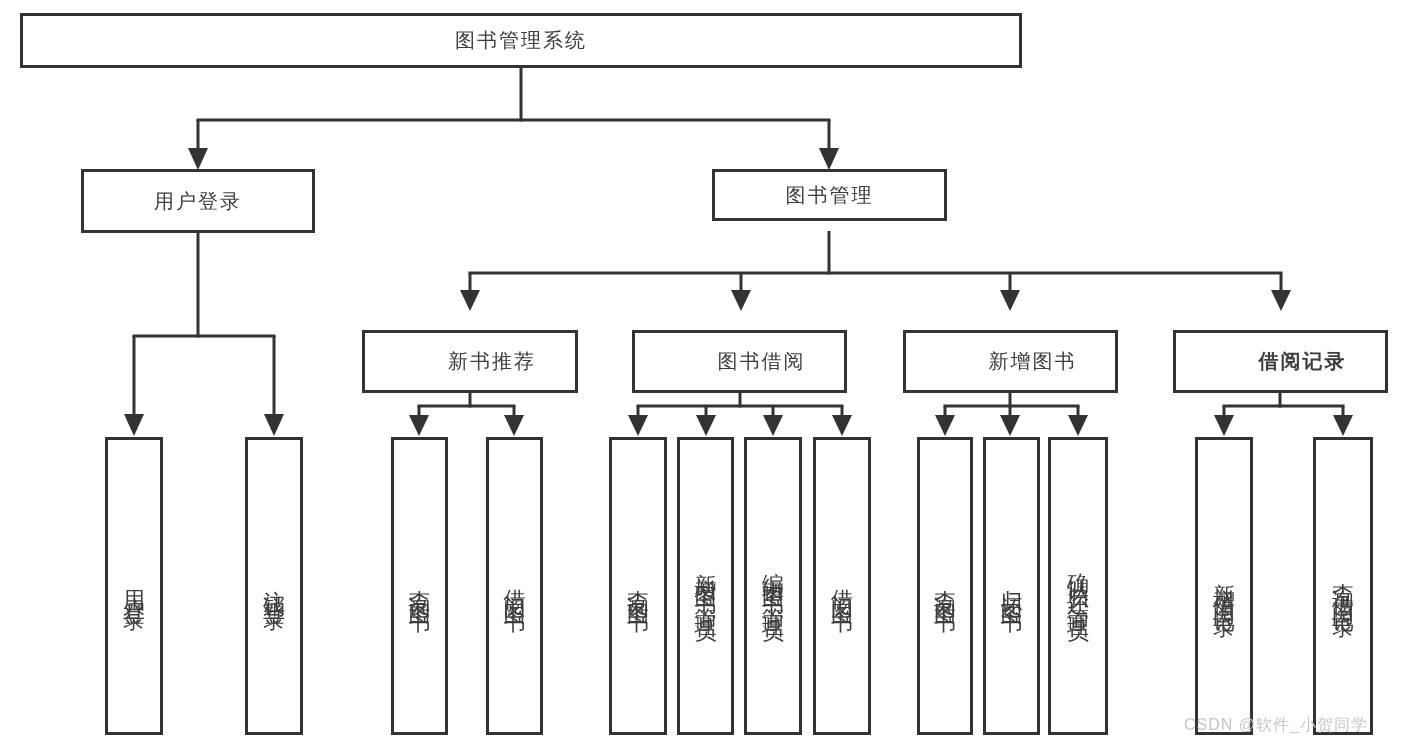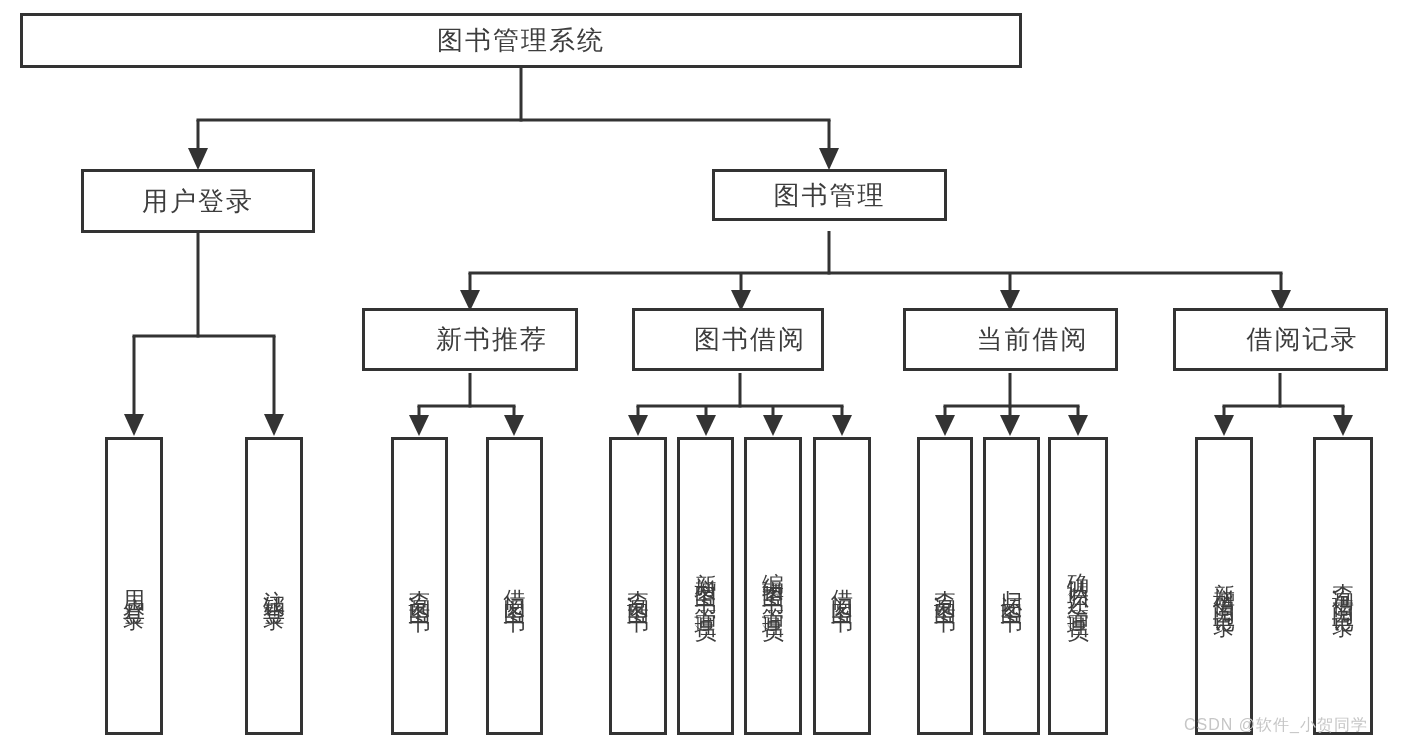--- a/index.html
+++ b/index.html
@@ -22,21 +22,21 @@
   .box {
     position: absolute;
     box-sizing: border-box;
     background: #ffffff;
     border: 3px solid var(--line, #333333);
     display: flex;
     align-items: center;
     justify-content: center;
   }
   .h-label {
-    font-size: 26px;
+    font-size: 20px;
     letter-spacing: 2px;
     white-space: nowrap;
   }
   .v-label {
     writing-mode: vertical-rl;
     font-size: 22px;
     letter-spacing: 7px;
     line-height: 1;
     white-space: nowrap;
   }
@@ -47,25 +47,25 @@
     font-size: 16px;
     letter-spacing: 1px;
     color: var(--watermark, #c6c6c6);
     white-space: nowrap;
     z-index: 5;
   }
   
   .n-root            { left: 20px;   top: 13px;  width: 1002px; height: 55px; }
   .n-user-login      { left: 81px;   top: 169px; width: 234px;  height: 64px; }
   .n-book-mgmt       { left: 712px;  top: 169px; width: 235px;  height: 52px; }
-  .n-l3              { top: 308px; height: 63px; padding-left: 44px; }
+  .n-l3              { top: 330px; height: 63px; padding-left: 44px; }
   .n-new-book        { left: 362px;  width: 216px; }
-  .n-book-borrow     { left: 632px;  width: 192px; }
+  .n-book-borrow     { left: 632px;  width: 215px; }
   .n-current-borrow  { left: 903px;  width: 215px; }
-  .n-borrow-records  { left: 1173px; width: 215px; }
+  .n-borrow-records  { left: 1173px; width: 215px; font-weight: bold; }
   .n-leaf            { top: 437px; height: 298px; }
   .lf-user-login     { left: 105px;  width: 58px; }
   .lf-logout         { left: 245px;  width: 58px; }
   .lf-nb-query       { left: 391px;  width: 57px; }
   .lf-nb-borrow      { left: 486px;  width: 57px; }
   .lf-bb-query       { left: 609px;  width: 58px; }
   .lf-bb-add         { left: 677px;  width: 57px; }
   .lf-bb-edit        { left: 744px;  width: 58px; }
   .lf-bb-borrow      { left: 813px;  width: 58px; }
   .lf-cb-query       { left: 917px;  width: 56px; }
@@ -166,21 +166,21 @@
     <span class="h-label">图书管理</span>
   </div>
 
   <div class="box n-l3 n-new-book">
     <span class="h-label">新书推荐</span>
   </div>
   <div class="box n-l3 n-book-borrow">
     <span class="h-label">图书借阅</span>
   </div>
   <div class="box n-l3 n-current-borrow">
-    <span class="h-label">当前借阅</span>
+    <span class="h-label">新增图书</span>
   </div>
   <div class="box n-l3 n-borrow-records">
     <span class="h-label">借阅记录</span>
   </div>
 
   <div class="box n-leaf lf-user-login">
     <span class="v-label">用户登录</span>
   </div>
   <div class="box n-leaf lf-logout">
     <span class="v-label">注销登录</span>

